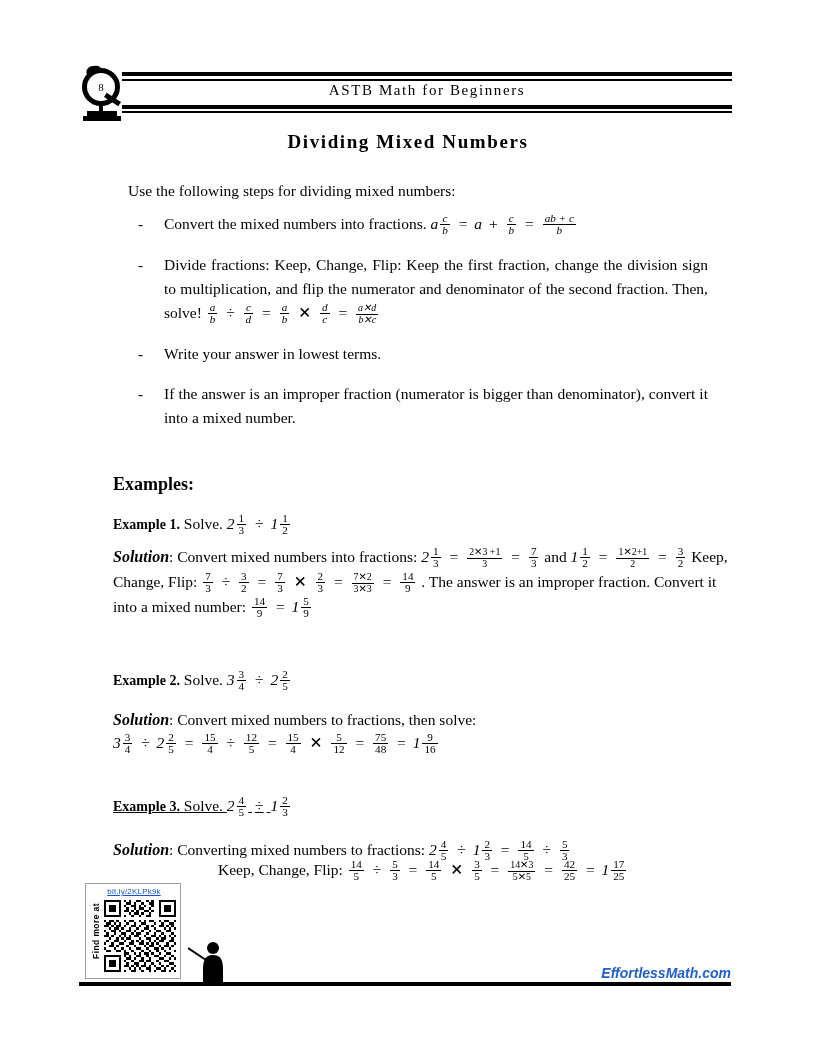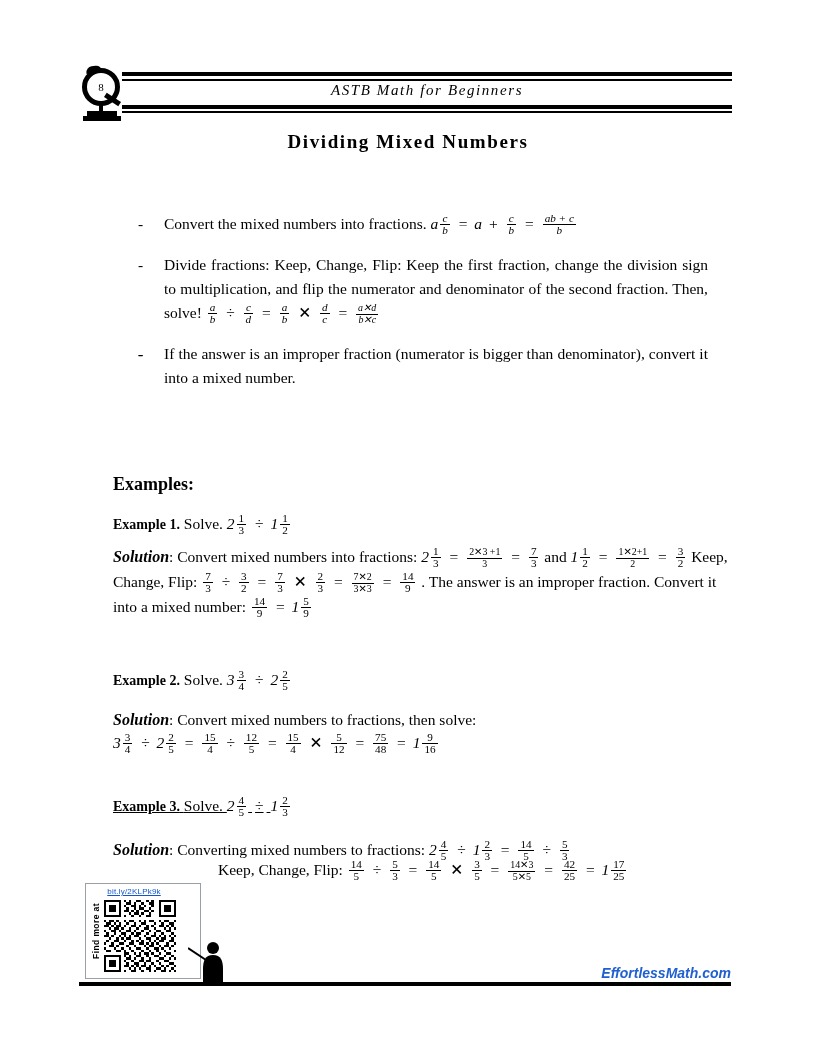--- a/index.html
+++ b/index.html
@@ -16,21 +16,20 @@
   
   .header { position:absolute; left:78px; top:66px; width:654px; height:58px; }
   .rule-top-thick { position:absolute; left:44px; top:6px; width:610px; height:4px; background:#000; }
   .rule-top-thin  { position:absolute; left:44px; top:13px; width:610px; height:2px; background:#000; }
   .rule-bot-thick { position:absolute; left:44px; top:39px; width:610px; height:4px; background:#000; }
   .rule-bot-thin  { position:absolute; left:44px; top:45px; width:610px; height:2px; background:#000; }
   .header-title {
     position:absolute; left:44px; top:16px; width:610px;
     text-align:center; font-size:15px; letter-spacing:1.6px;
     font-family:"Liberation Serif", serif;
-    font-style:italic;
   }
   
   .badge-wrap { position:absolute; left:0px; top:0px; width:50px; height:58px; }
   .badge-ring {
     position:absolute; left:4px; top:2px; width:38px; height:38px;
     border-radius:50%; border:5px solid #000; background:#fff;
     box-sizing:border-box;
   }
   .badge-num {
     position:absolute; left:4px; top:2px; width:38px; height:38px;
@@ -93,21 +92,21 @@
   .ex1-title { left:113px; top:512px; }
   .ex1-sol   { left:113px; top:545px; width:618px; }
   .ex2-title { left:113px; top:668px; }
   .ex2-sol   { left:113px; top:708px; width:618px; }
   .ex3-title { left:113px; top:794px;text-decoration:underline; }
   .ex3-sol   { left:113px; top:831px; width:618px;margin-top:7px; }
   .ex3-sol2  { left:218px; top:858px; }
 
   
   .qr-box {
-    position:absolute; left:85px; top:883px; width:116px; height:96px;
+    position:absolute; left:85px; top:883px; width:96px; height:96px;
     border:1px solid #9aa0a6; background:#fff; box-sizing:border-box;
   }
   .qr-link {
     position:absolute; left:0; top:3px; width:96px; text-align:center;
     font-size:8px; color:#1155cc; text-decoration:underline;
     font-family:"Liberation Sans", sans-serif; letter-spacing:.2px;
   }
   .qr-side {
     position:absolute; left:-21px; top:42px; width:62px;
     transform:rotate(-90deg);
@@ -143,20 +142,21 @@
       <div class="badge-diag"></div>
       <div class="badge-neck"></div>
       <div class="badge-base"></div>
       <div class="badge-foot"></div>
       <div class="badge-num">8</div>
     </div>
   </div>
 
   <div class="doc-title">Dividing Mixed Numbers</div>
 
+  <div class="intro">Use the following steps for dividing mixed numbers:</div>
 
   <div class="bullets">
 
     <div class="bullet">
       <span class="dash">-</span>
       <span>Convert the mixed numbers into fractions.</span>
       <span class="m">
         a<span class="frac f-sm"><span class="num">c</span><span class="den">b</span></span>
         <span class="op">=</span> a <span class="op">+</span>
         <span class="frac f-sm"><span class="num">c</span><span class="den">b</span></span>
@@ -176,20 +176,21 @@
         <span class="frac f-sm"><span class="num">a</span><span class="den">b</span></span>
         <span class="op">✕</span>
         <span class="frac f-sm"><span class="num">d</span><span class="den">c</span></span>
         <span class="op">=</span>
         <span class="frac f-xs"><span class="num">a✕d</span><span class="den">b✕c</span></span>
       </span>
     </div>
 
     <div class="bullet">
       <span class="dash">-</span>
+      <span>Write your answer in lowest terms.</span>
     </div>
 
     <div class="bullet b-just">
       <span class="dash">-</span>
       <span>If the answer is an improper fraction (numerator is bigger than denominator), convert it into a mixed number.</span>
     </div>
 
   </div>
 
   <div class="examples-head">Examples:</div>

